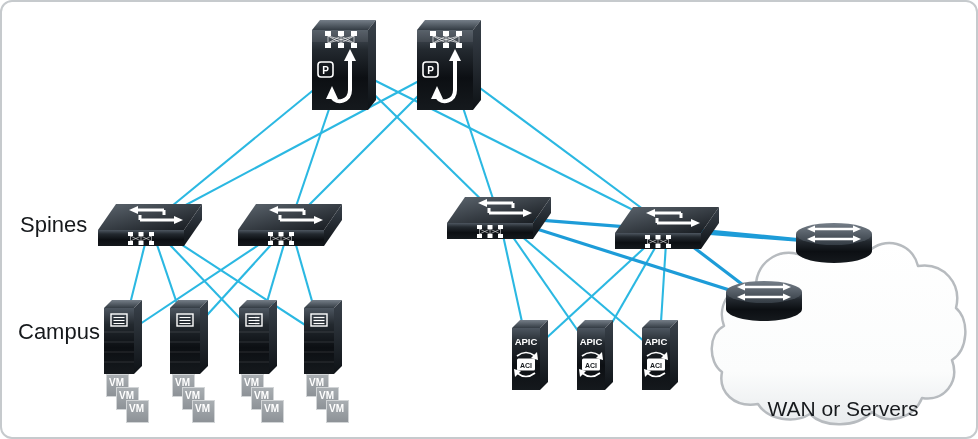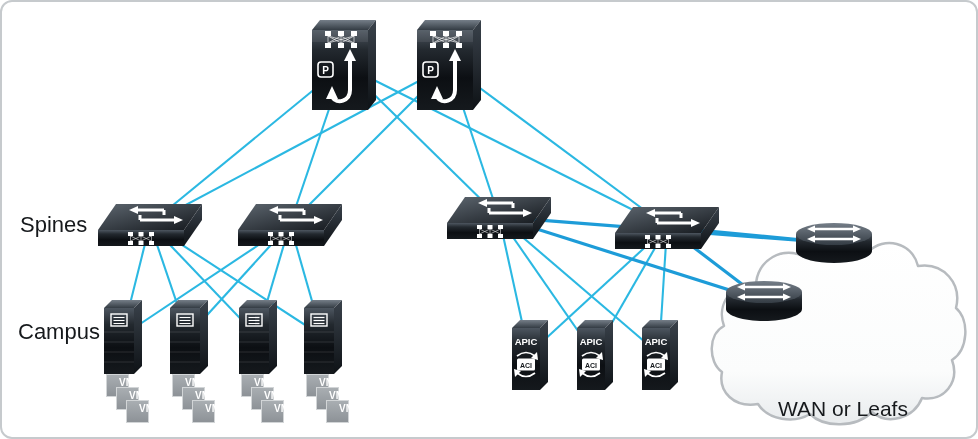--- a/index.html
+++ b/index.html
@@ -13,21 +13,21 @@
   .node svg{display:block;}
   .cloud{position:absolute;z-index:1;}
   #edges-layer{position:absolute;left:0;top:0;z-index:2;pointer-events:none;}
   .label{position:absolute;z-index:4;color:#16191c;font-size:22px;white-space:nowrap;}
   .label-wan{font-size:21px;text-align:center;}
   .vm-stack{position:absolute;z-index:3;width:46px;height:52px;}
   .vm{
     position:absolute;width:23px;height:23px;box-sizing:border-box;
     background:linear-gradient(180deg,#a9aeb2,#8d9297);
     border:1px solid #d2d5d7;color:#ffffff;
-    font-size:10px;font-weight:bold;padding:2px 0 0 12px;
+    font-size:10px;font-weight:bold;padding:2px 0 0 2px;
   }
 </style>
 </head>
 <body>
 
 <svg width="0" height="0" style="position:absolute" aria-hidden="true">
   <defs>
     <linearGradient id="gFront" x1="0" y1="0" x2="0" y2="1">
       <stop offset="0" stop-color="#4d5660"></stop>
       <stop offset="0.25" stop-color="#23292f"></stop>
@@ -304,15 +304,15 @@
       </svg>
   </div>
   <div class="node" style="left:722px;top:277px;width:80px;height:44px">
     <svg width="80" height="44">
         <use href="#sym-router"></use>
       </svg>
   </div>
 
   <div class="label" style="left:18px;top:210px">Spines</div>
   <div class="label" style="left:16px;top:317px">Campus</div>
-  <div class="label label-wan" style="left:731px;top:395px;width:220px">WAN or Leafs</div>
+  <div class="label label-wan" style="left:731px;top:395px;width:220px">WAN or Servers</div>
 
 </div>
 
 </body></html>

